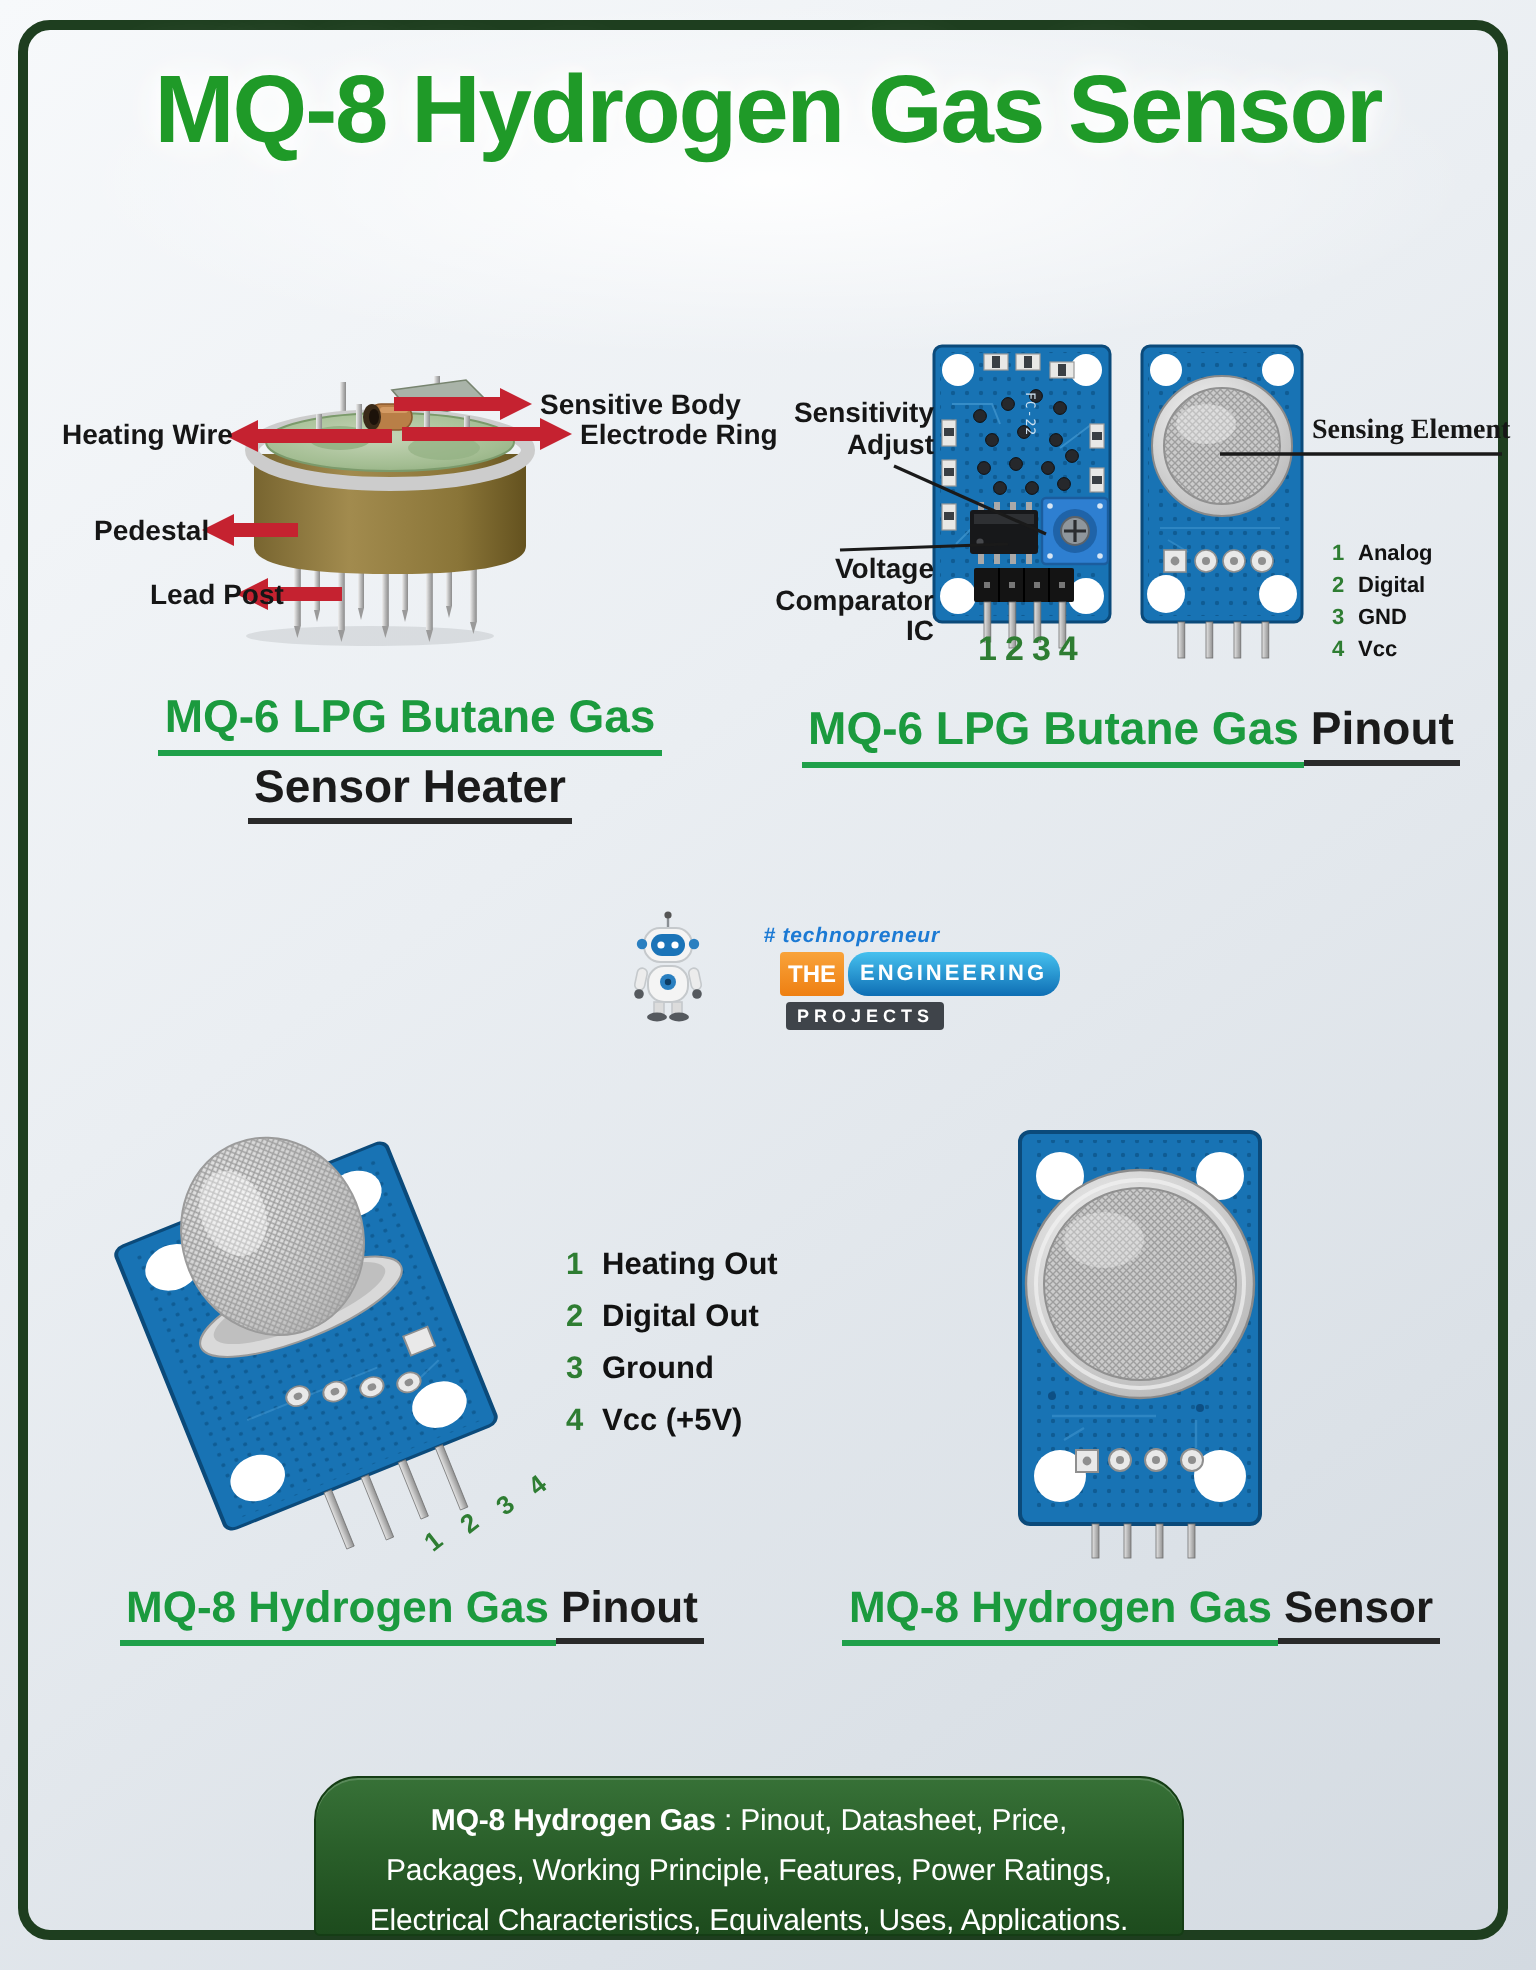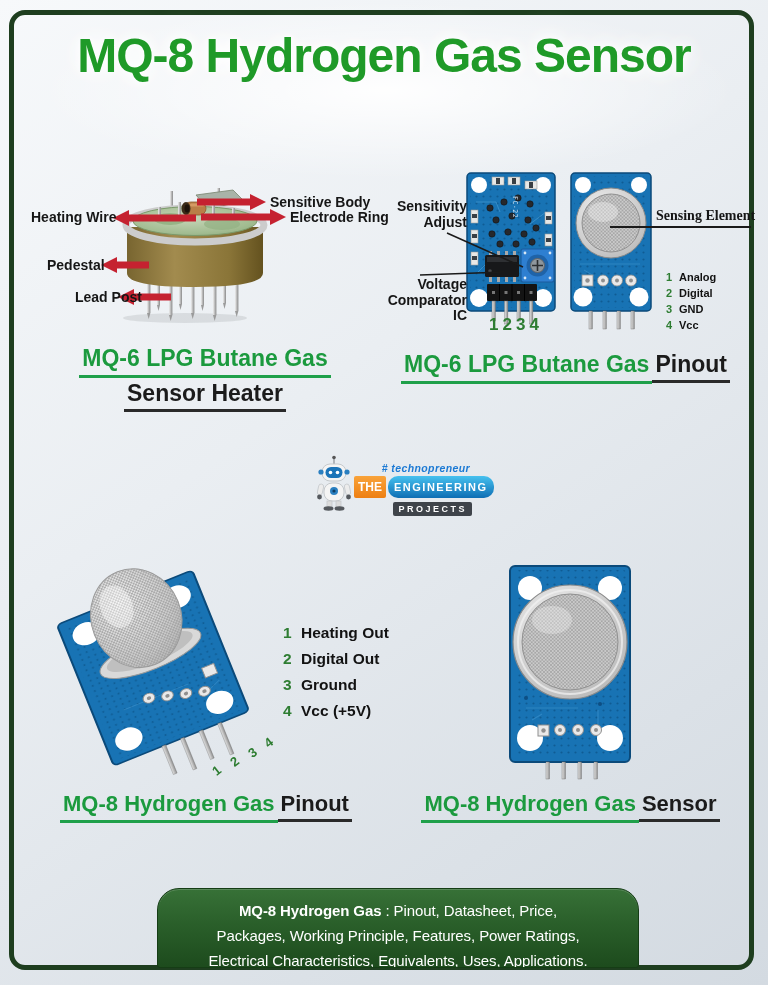--- a/index.html
+++ b/index.html
@@ -60,28 +60,28 @@
   #dn2{left:231px;top:754px;}
   #dn3{left:249px;top:745px;}
   #dn4{left:265px;top:735px;}
 
   .logo{position:absolute;left:314px;top:452px;width:165px;height:62px;z-index:2;}
   .logo-robot{position:absolute;left:0;top:3px;}
   .logo-hashtag{position:absolute;left:40px;top:10px;width:116px;text-align:right;
     color:#1c7ad4;font-size:10.5px;font-weight:bold;font-style:italic;letter-spacing:.4px;}
   .logo-row{position:absolute;left:40px;top:24px;display:flex;align-items:stretch;}
   .logo-the{background:linear-gradient(180deg,#f9a33a,#ee7f12);color:#fff;font-weight:bold;
-    font-size:12px;padding:4px 4px;border-radius:2px;}
+    font-size:12px;padding:4px 4px;border-radius:2px;margin-left:36px;}
   .logo-eng{background:linear-gradient(180deg,#46c1ef,#0e6eb4);color:#fff;font-weight:bold;
     font-size:11px;letter-spacing:1.5px;padding:5px 6px 4px;margin-left:2px;border-radius:10px;}
   .logo-projects{position:absolute;left:40px;top:46px;width:118px;text-align:right;}
   .logo-projects span{display:inline-block;background:#3f444a;color:#fff;font-weight:bold;
     font-size:9px;letter-spacing:2.5px;padding:2px 5px;border-radius:2px;text-align:right;}
 
-  .banner{position:absolute;left:157px;top:888px;width:482px;height:80px;z-index:5;
+  .banner{position:absolute;left:157px;top:888px;width:435px;height:80px;z-index:5;
     background:linear-gradient(180deg,#377137 0%,#2a5f2a 45%,#1d4b1d 100%);
     border:1px solid #153d15;border-radius:22px 22px 3px 3px;color:#fff;text-align:center;
     padding-top:9px;box-sizing:border-box;overflow:hidden;
     box-shadow:inset 0 1px 0 rgba(255,255,255,.18);}
   .banner-line{white-space:nowrap;font-size:15px;line-height:25px;letter-spacing:-.1px;}
   .banner-bold{font-weight:bold;}
 </style>
 </head>
 <body>
 

